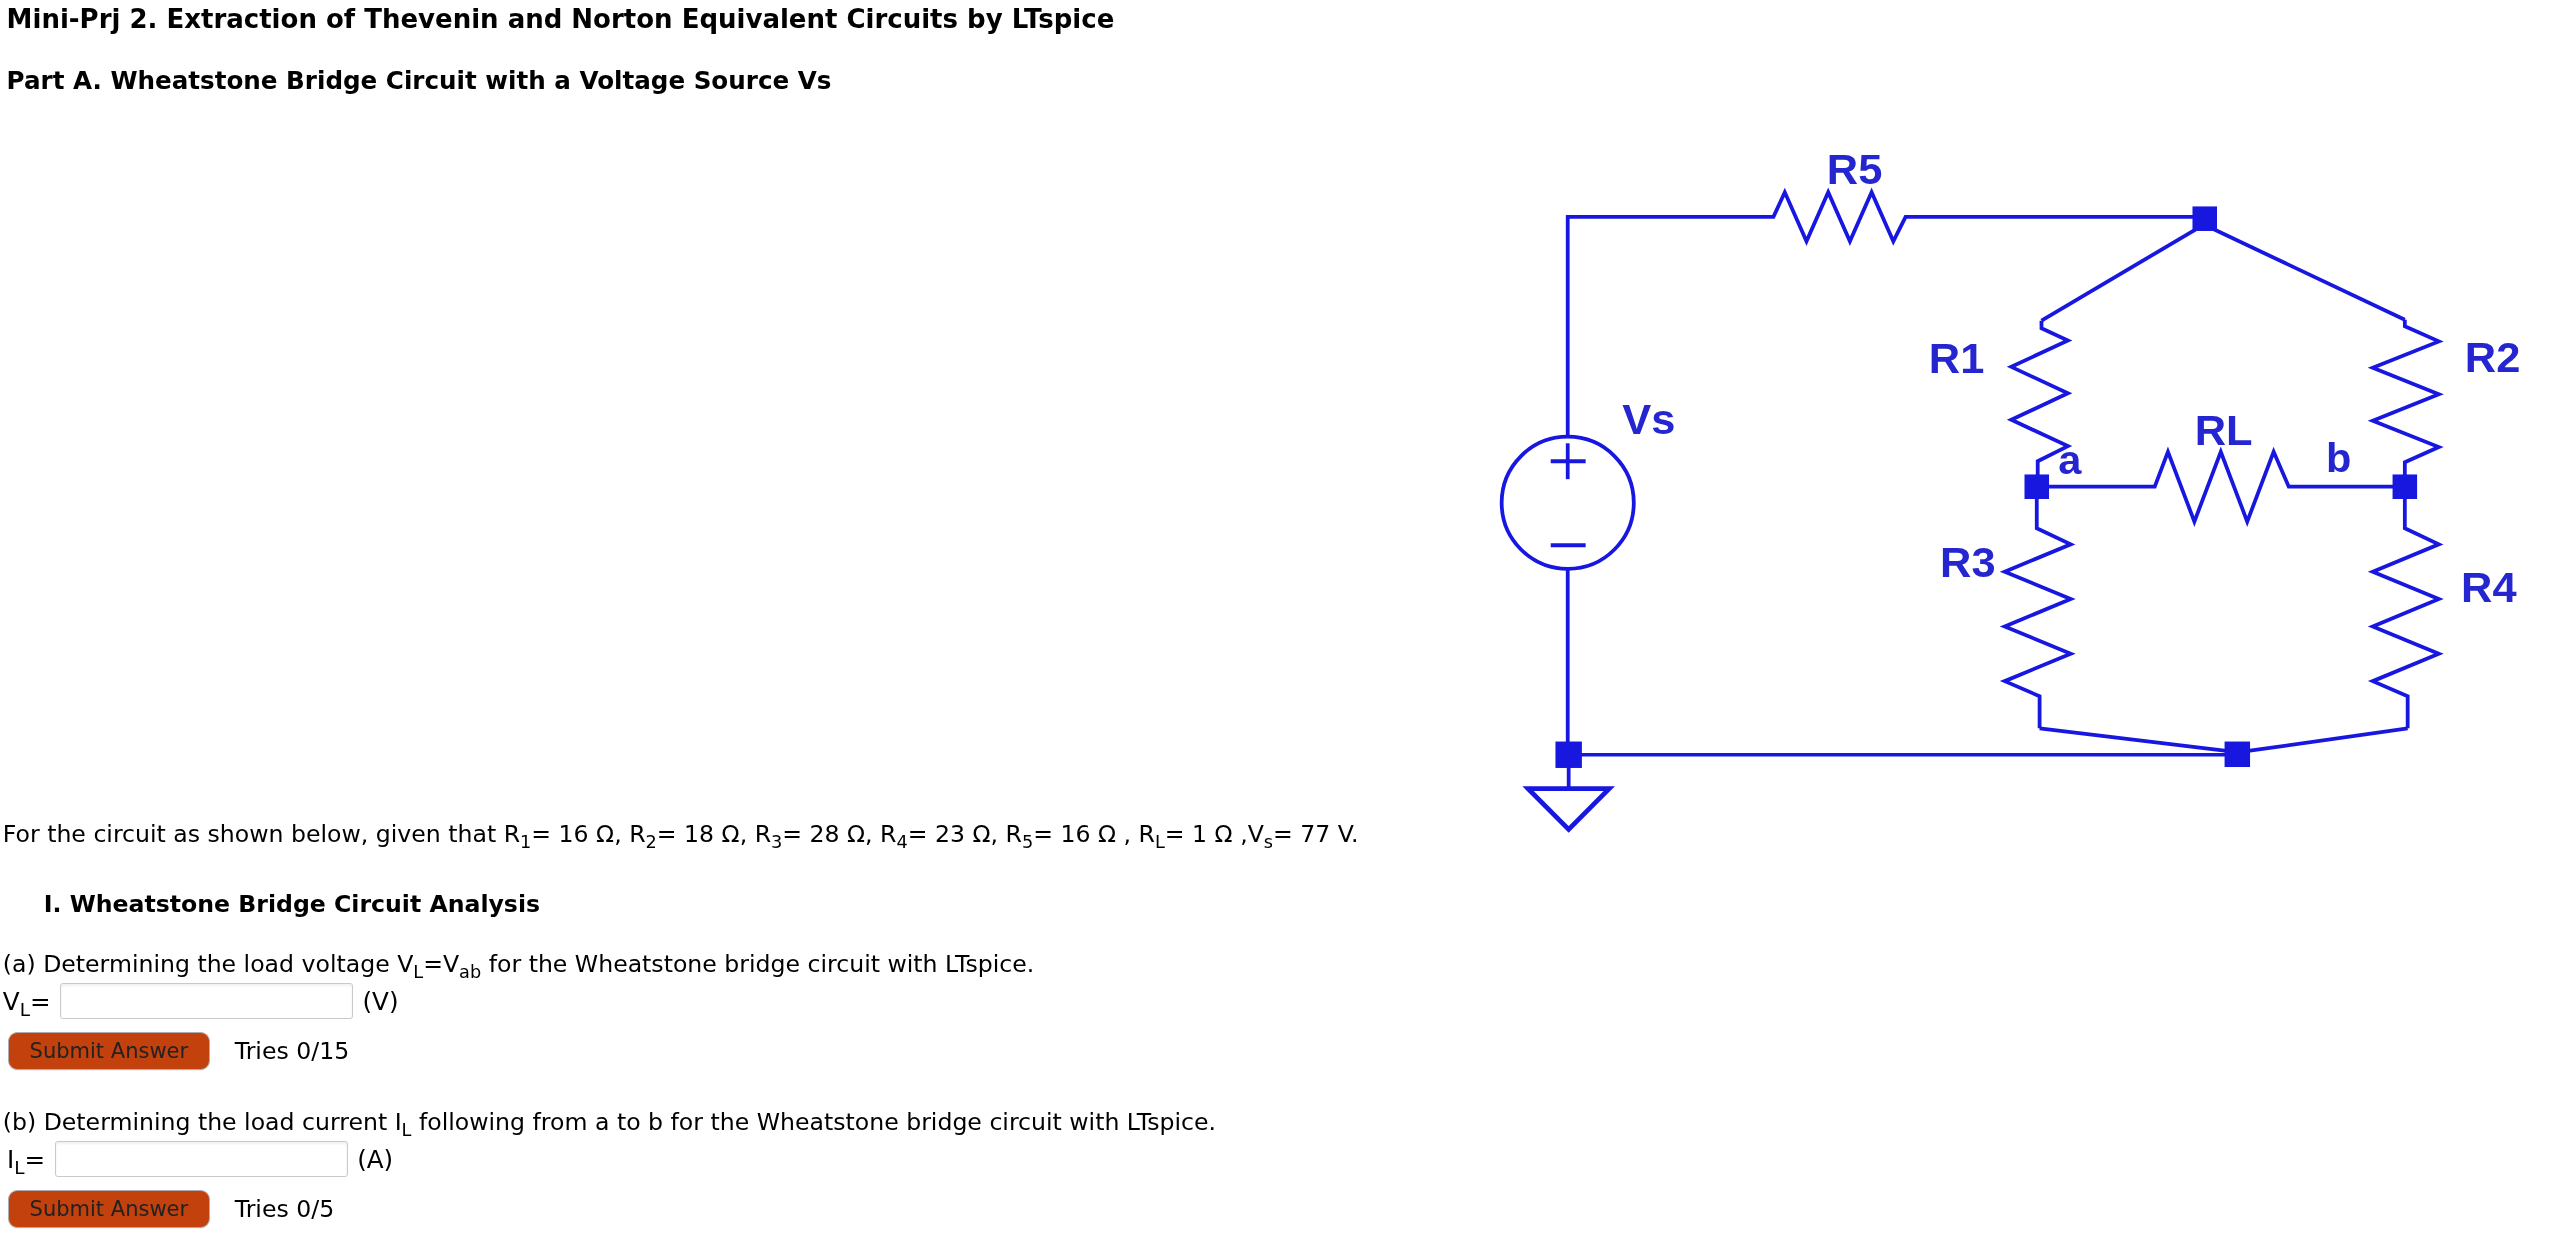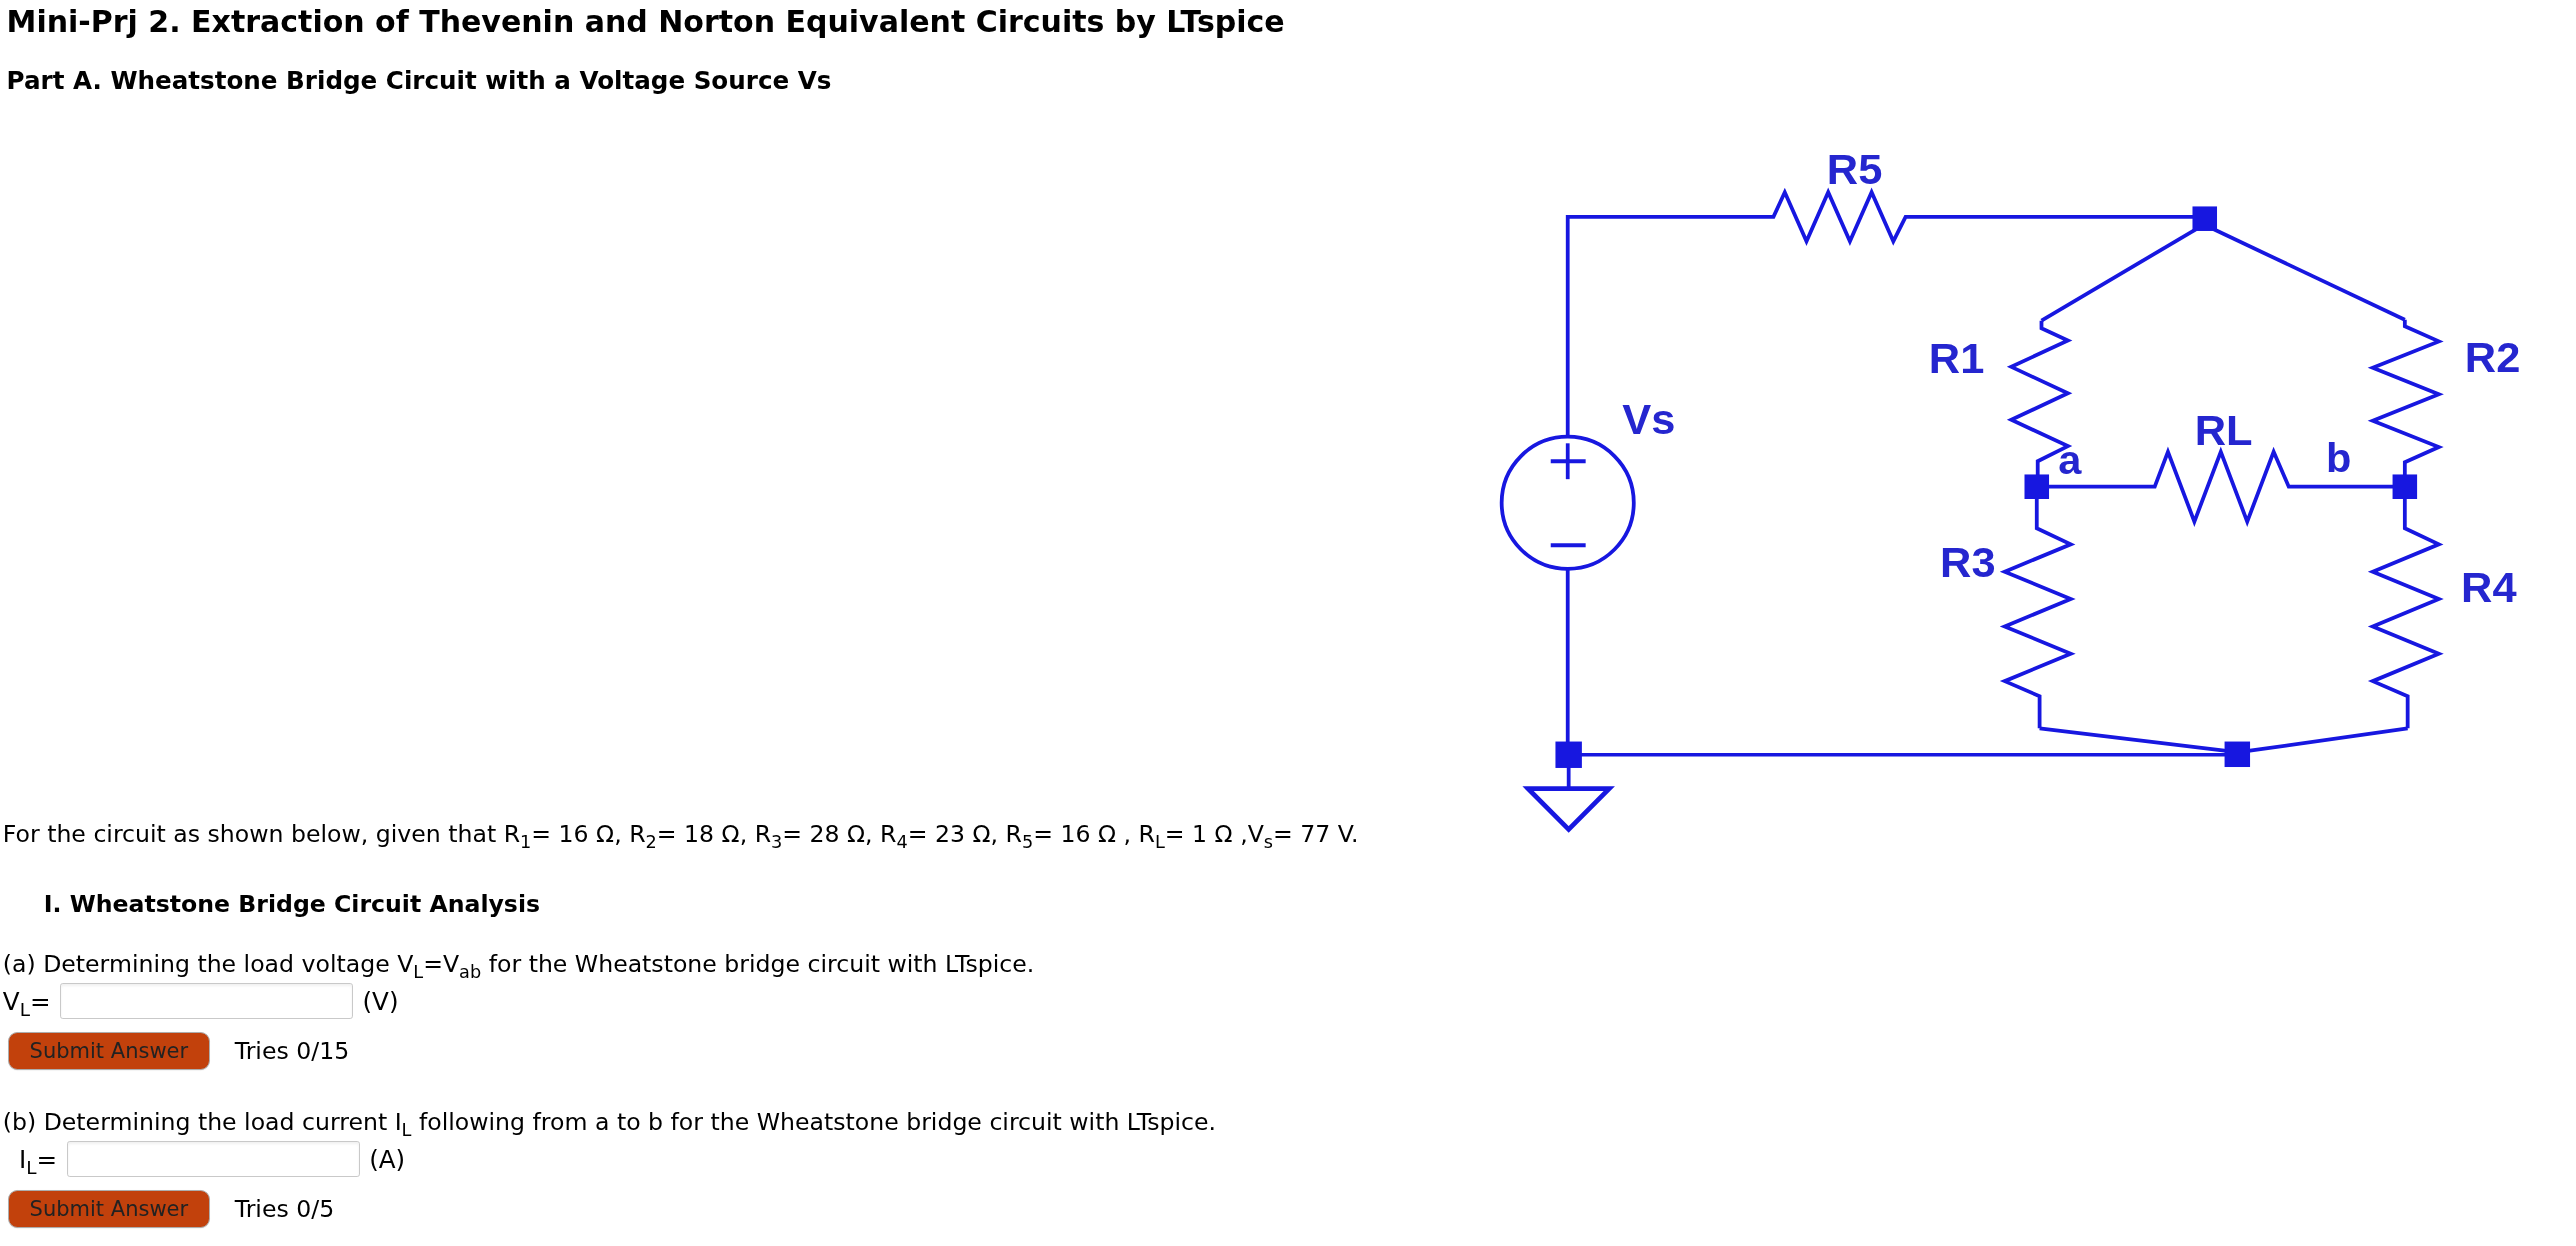--- a/index.html
+++ b/index.html
@@ -4,30 +4,30 @@
 <style>
   html,body{margin:0;padding:0;background:#ffffff;}
   body{
     position:relative;
     width:2576px;height:1246px;
     font-family:"DejaVu Sans", sans-serif;
     color:#000;
     overflow:hidden;
   }
   .abs{position:absolute;}
-  .title{left:6.6px;top:3.8px;font-size:30px;font-weight:bold;white-space:nowrap;}
+  .title{left:6.6px;top:3.8px;font-size:26px;font-weight:bold;white-space:nowrap;}
   .part-heading{left:6.6px;top:66px;font-size:24.6px;font-weight:bold;white-space:nowrap;}
   .given-line{left:2.8px;top:820px;font-size:23.6px;white-space:nowrap;}
   .section-heading{left:2.8px;top:890px;font-size:23.6px;font-weight:bold;white-space:nowrap;margin-left:41px;}
   .prompt-a{left:2.8px;top:950px;font-size:23.6px;white-space:nowrap;text-align:center;}
   .prompt-b{left:2.8px;top:1108px;font-size:23.6px;white-space:nowrap;}
   sub{font-size:0.75em;line-height:0;}
   .answer-row{display:flex;align-items:center;white-space:nowrap;font-size:24.6px;}
   .answer-row-a{left:2.8px;top:983px;justify-content:center;}
-  .answer-row-b{left:19px;top:1141px;}
+  .answer-row-b{left:7px;top:1141px;}
   .answer-input{
     width:276px;height:34px;margin-left:9.4px;
     border:0.9px solid #c9c9c9;border-radius:2.8px;
     box-shadow:inset 0 1.9px 2.8px rgba(0,0,0,0.06);
     font-size:21px;padding:0 7.6px;outline:none;
     background:#fff;
   }
   .unit{margin-left:9.4px;font-size:24.6px;}
   .submit-row{display:flex;align-items:center;gap:24.6px;}
   .submit-row-a{left:7.6px;top:1032px;}

